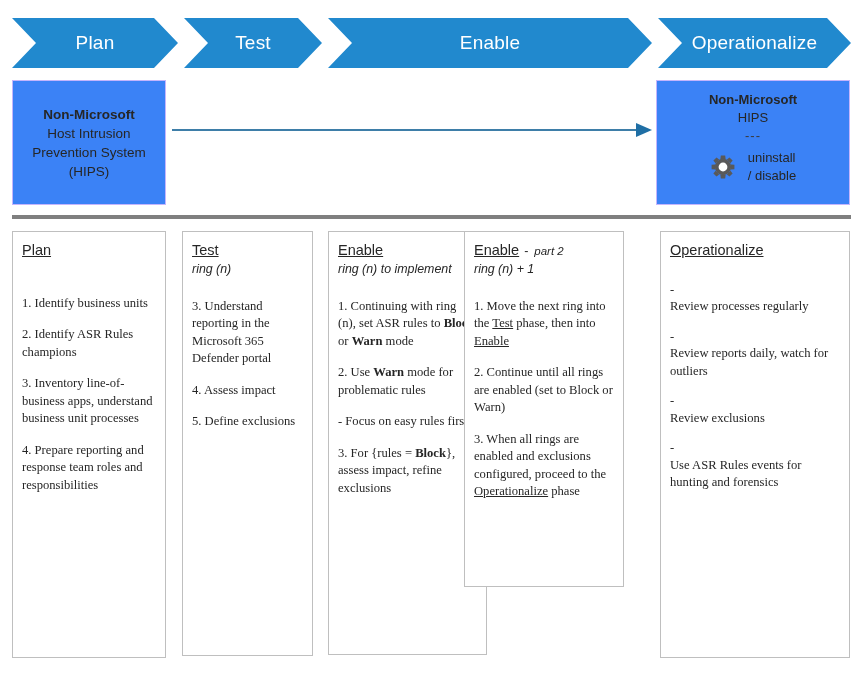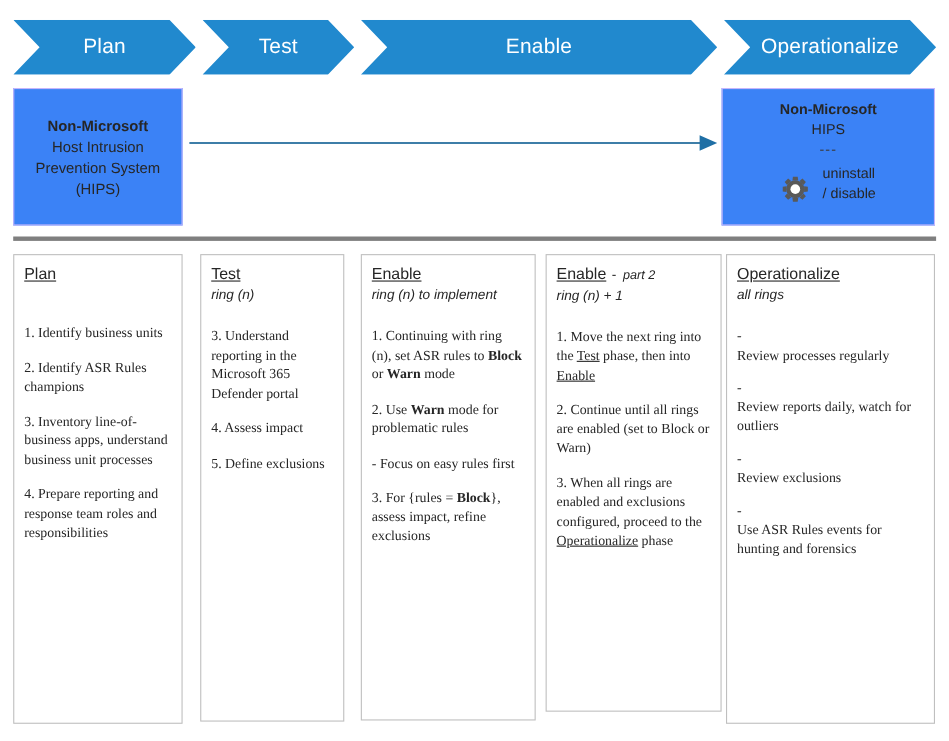--- a/index.html
+++ b/index.html
@@ -35,21 +35,21 @@
 
   .hips-left{left:12px;top:80px;width:154px;height:125px;
     display:flex;flex-direction:column;align-items:center;justify-content:center;
     font-size:13.5px;line-height:19px;text-align:center;padding:4px 6px;}
   .hips-left .ttl{font-weight:bold;}
 
   .hips-right{left:656px;top:80px;width:194px;height:125px;padding:10px 6px 6px;
     box-sizing:border-box;font-size:13px;line-height:18px;text-align:center;}
   .hips-right .ttl{font-weight:bold;}
   .hips-right .dash{letter-spacing:1px;color:#3a3a3a;}
-  .gear-row{display:flex;align-items:flex-end;justify-content:center;gap:12px;margin-top:4px;}
+  .gear-row{display:flex;align-items:center;justify-content:center;gap:12px;margin-top:4px;}
   .gear-ico{width:26px;height:26px;flex:0 0 auto;}
   .gear-txt{text-align:left;line-height:18px;}
 
   
   .arrow-wrap{position:absolute;left:172px;top:118px;width:480px;height:24px;}
 
   
   .divider{position:absolute;left:12px;top:215px;width:839px;height:4px;
     background:#7f7f7f;}
 
@@ -76,21 +76,21 @@
   .sub{font-style:italic;font-size:12.4px;line-height:17px;display:block;}
   .spacer{height:34px;}
   .item{margin-bottom:14px;font-family:Liberation Serif, serif;}
   .item:last-child{margin-bottom:0;}
   b{font-weight:bold;}
   u{text-decoration:underline;}
 
   .col1{left:12px;width:154px;height:427px;}
   .col2{left:182px;width:131px;height:425px;}
   .col3{left:328px;width:159px;height:424px;}
-  .col4{left:496px;width:160px;height:416px;}
+  .col4{left:464px;width:160px;height:356px;}
   .col5{left:660px;width:190px;height:427px;}
   .col5 .item{margin-bottom:12px;}
 </style>
 </head>
 <body>
 
 <div class="chevron-bar">
   <div class="chev first" style="left:12px;width:166px;">
     <span class="chev-label">Plan</span>
   </div>
@@ -201,21 +201,20 @@
       <div class="item">1. Move the next ring into the <u>Test</u> phase, then into <u>Enable</u></div>
       <div class="item">2. Continue until all rings are enabled (set to Block or Warn)</div>
       <div class="item">3. When all rings are enabled and exclusions configured, proceed to the <u>Operationalize</u> phase</div>
     </div>
 </div>
 
 <div class="col col5">
   <div class="head-line">
     <span class="head">Operationalize</span>
   </div>
-  <span class="sub">all rings</span>
   <div class="spacer" style="height:20px"></div>
   <div>
       <div class="item">-<br>Review processes regularly</div>
       <div class="item">-<br>Review reports daily, watch for outliers</div>
       <div class="item">-<br>Review exclusions</div>
       <div class="item">-<br>Use ASR Rules events for hunting and forensics</div>
     </div>
 </div>
 
 </body></html>

